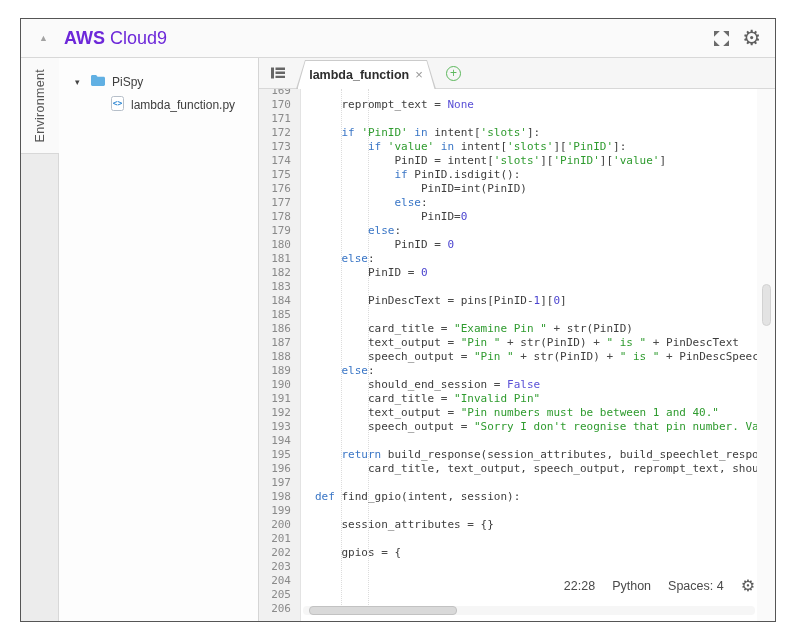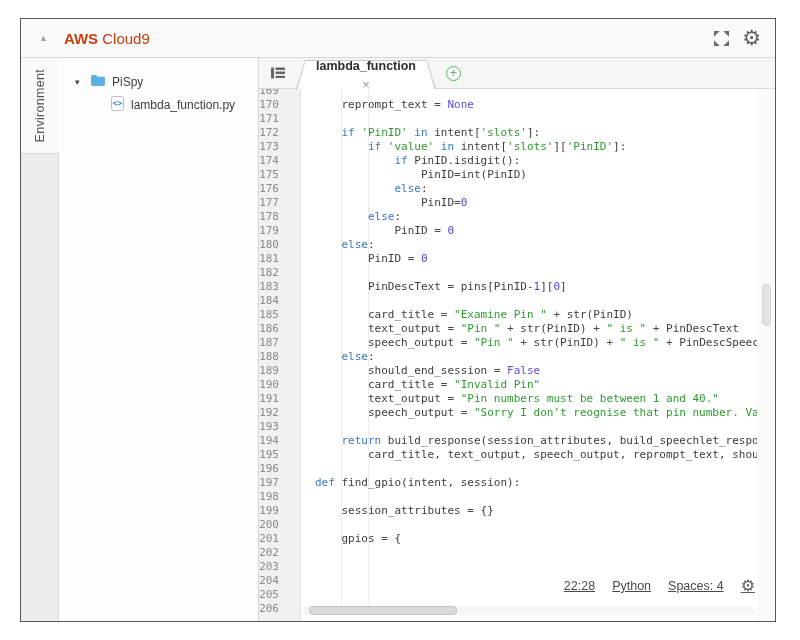--- a/index.html
+++ b/index.html
@@ -8,21 +8,21 @@
     --accent-green:#5cb85c; --folder-blue:#61b0e3; --file-icon-blue:#2f87d3;
   }
   *{margin:0;padding:0;box-sizing:border-box;}
   html,body{background:#fff;}
   body{width:800px;height:640px;font-family:"Liberation Sans","DejaVu Sans",sans-serif;position:relative;overflow:hidden;}
   .window{position:absolute;left:20px;top:18px;width:756px;height:604px;border:1px solid #555;background:#fff;}
 
   
   .menubar{position:absolute;left:0;top:0;right:0;height:39px;background:#fafafa;border-bottom:1px solid #d8d8d8;display:flex;align-items:center;}
   .collapse-tri{color:#a2a2a2;font-size:9px;margin:0 16px 0 18px;cursor:pointer;}
-  .brand{font-size:15px;color:#c2410c;margin-right:10px;white-space:pre;}
+  .brand{font-size:18px;color:#6d28d9;margin-right:10px;white-space:pre;}
   .brand b{font-weight:700;}
   .menu-items{display:flex;align-items:center;}
   .menu-item{font-size:13px;color:#3c3c3c;padding:6px 10px;cursor:pointer;}
   .menubar-right{margin-left:auto;display:flex;align-items:center;gap:12px;padding-right:14px;}
   .expand-ic{display:inline-block;width:17px;height:17px;}
   .gear{font-family:"DejaVu Sans",sans-serif;color:#5f5f5f;font-size:21px;line-height:17px;cursor:pointer;}
 
   
   .body{position:absolute;left:0;top:39px;right:0;bottom:0;display:flex;}
 
@@ -39,41 +39,41 @@
   .ticon{display:inline-block;flex:none;}
 
   .editor-col{flex:1;display:flex;flex-direction:column;min-width:0;}
 
   
   .tabbar{height:31px;background:#f6f6f6;border-bottom:1px solid #d8d8d8;display:flex;align-items:flex-end;position:relative;z-index:2;}
   .tablist-btn{align-self:center;margin:0 10px 0 11px;width:16px;height:14px;cursor:pointer;}
   .tab{position:relative;width:140px;height:29px;margin-bottom:-1px;cursor:pointer;}
   .tab-shape{position:absolute;inset:0;background:#cbcbcb;clip-path:polygon(0 100%,9px 0,calc(100% - 9px) 0,100% 100%);}
   .tab-shape::after{content:"";position:absolute;left:1.5px;right:1.5px;top:1px;bottom:0;background:#fff;clip-path:polygon(0 100%,8px 0,calc(100% - 8px) 0,100% 100%);}
-  .tab-inner{position:relative;z-index:1;height:100%;display:flex;align-items:center;justify-content:center;gap:6px;flex-direction:column;}
+  .tab-inner{position:relative;z-index:1;height:100%;display:flex;align-items:center;justify-content:center;gap:6px;}
   .tab-label{font-size:12.5px;font-weight:700;color:#2e2e2e;}
   .tab-close{color:#979797;font-size:13px;line-height:12px;cursor:pointer;}
   .newtab{align-self:center;margin-left:10px;width:15px;height:15px;border:1.5px solid var(--accent-green);border-radius:50%;color:var(--accent-green);font-size:12px;line-height:12px;text-align:center;cursor:pointer;}
 
   
   .editor{position:relative;flex:1;overflow:hidden;background:#fff;}
   .gutter{position:absolute;left:0;top:0;bottom:0;width:42px;background:#f1f1f1;border-right:1px solid #e3e3e3;overflow:hidden;cursor:pointer;}
-  .gutter-lines{position:absolute;top:-5px;left:0;right:12px;}
+  .gutter-lines{position:absolute;top:-5px;left:0;right:0;}
   .gutter-cell{height:14px;line-height:14px;font-family:"DejaVu Sans Mono",monospace;font-size:11px;color:var(--gutter-text);text-align:right;padding-right:9px;}
   .code{position:absolute;left:43px;right:18px;top:0;bottom:0;overflow:hidden;cursor:text;}
   .guide{position:absolute;top:0;bottom:16px;border-left:1px dotted #dcdcdc;}
   .code-lines{position:absolute;top:-5px;left:13px;}
   .code-line{height:14px;line-height:14px;font-family:"DejaVu Sans Mono",monospace;font-size:11px;white-space:pre;color:var(--text);}
   .tk-p{color:var(--text);} .tk-k{color:var(--keyword);} .tk-s{color:var(--string);}
   .tk-n{color:var(--number);} .tk-c{color:var(--constant);} .tk-o{color:var(--operator);}
   .right-strip{position:absolute;right:0;top:0;bottom:0;width:18px;background:#fafafa;}
   .vthumb{position:absolute;right:4px;top:195px;width:9px;height:42px;background:#e3e3e3;border:1px solid #d2d2d2;border-radius:5px;cursor:pointer;}
 
   .statusbar{position:absolute;right:20px;bottom:28px;display:flex;align-items:center;gap:17px;font-size:12.5px;color:#4a4a4a;z-index:3;}
-  .statusbar span{cursor:pointer;text-decoration:underline;}
+  .statusbar span{cursor:pointer;}
   .gear-sm{font-family:"DejaVu Sans",sans-serif;font-size:16px;line-height:14px;color:#5a5a5a;}
 
   .hscroll{position:absolute;left:44px;right:20px;bottom:6px;height:9px;background:#f6f6f6;border-radius:4px;z-index:3;cursor:pointer;}
   .hthumb{position:absolute;left:6px;top:0;height:9px;width:148px;background:#d9d9d9;border:1px solid #c2c2c2;border-radius:4px;}
 </style>
 </head>
 <body>
 
 <div class="window">
 
@@ -188,20 +188,21 @@
         </div>
         <div class="code">
           <div class="guide" style="left:39px"></div>
           <div class="guide" style="left:66px"></div>
           <div class="code-lines" id="code-lines">
               <div class="code-line"></div>
               <div class="code-line"><span class="tk-p">    reprompt_text </span><span class="tk-o">=</span><span class="tk-p"> </span><span class="tk-c">None</span></div>
               <div class="code-line"></div>
               <div class="code-line"><span class="tk-p">    </span><span class="tk-k">if</span><span class="tk-p"> </span><span class="tk-s">'PinID'</span><span class="tk-p"> </span><span class="tk-k">in</span><span class="tk-p"> intent[</span><span class="tk-s">'slots'</span><span class="tk-p">]:</span></div>
               <div class="code-line"><span class="tk-p">        </span><span class="tk-k">if</span><span class="tk-p"> </span><span class="tk-s">'value'</span><span class="tk-p"> </span><span class="tk-k">in</span><span class="tk-p"> intent[</span><span class="tk-s">'slots'</span><span class="tk-p">][</span><span class="tk-s">'PinID'</span><span class="tk-p">]:</span></div>
+              <div class="code-line"><span class="tk-p">            PinID </span><span class="tk-o">=</span><span class="tk-p"> intent[</span><span class="tk-s">'slots'</span><span class="tk-p">][</span><span class="tk-s">'PinID'</span><span class="tk-p">][</span><span class="tk-s">'value'</span><span class="tk-p">]</span></div>
               <div class="code-line"><span class="tk-p">            </span><span class="tk-k">if</span><span class="tk-p"> PinID.isdigit():</span></div>
               <div class="code-line"><span class="tk-p">                PinID</span><span class="tk-o">=</span><span class="tk-p">int(PinID)</span></div>
               <div class="code-line"><span class="tk-p">            </span><span class="tk-k">else</span><span class="tk-p">:</span></div>
               <div class="code-line"><span class="tk-p">                PinID</span><span class="tk-o">=</span><span class="tk-n">0</span></div>
               <div class="code-line"><span class="tk-p">        </span><span class="tk-k">else</span><span class="tk-p">:</span></div>
               <div class="code-line"><span class="tk-p">            PinID </span><span class="tk-o">=</span><span class="tk-p"> </span><span class="tk-n">0</span></div>
               <div class="code-line"><span class="tk-p">    </span><span class="tk-k">else</span><span class="tk-p">:</span></div>
               <div class="code-line"><span class="tk-p">        PinID </span><span class="tk-o">=</span><span class="tk-p"> </span><span class="tk-n">0</span></div>
               <div class="code-line"></div>
               <div class="code-line"><span class="tk-p">        PinDescText </span><span class="tk-o">=</span><span class="tk-p"> pins[PinID</span><span class="tk-o">-</span><span class="tk-n">1</span><span class="tk-p">][</span><span class="tk-n">0</span><span class="tk-p">]</span></div>

